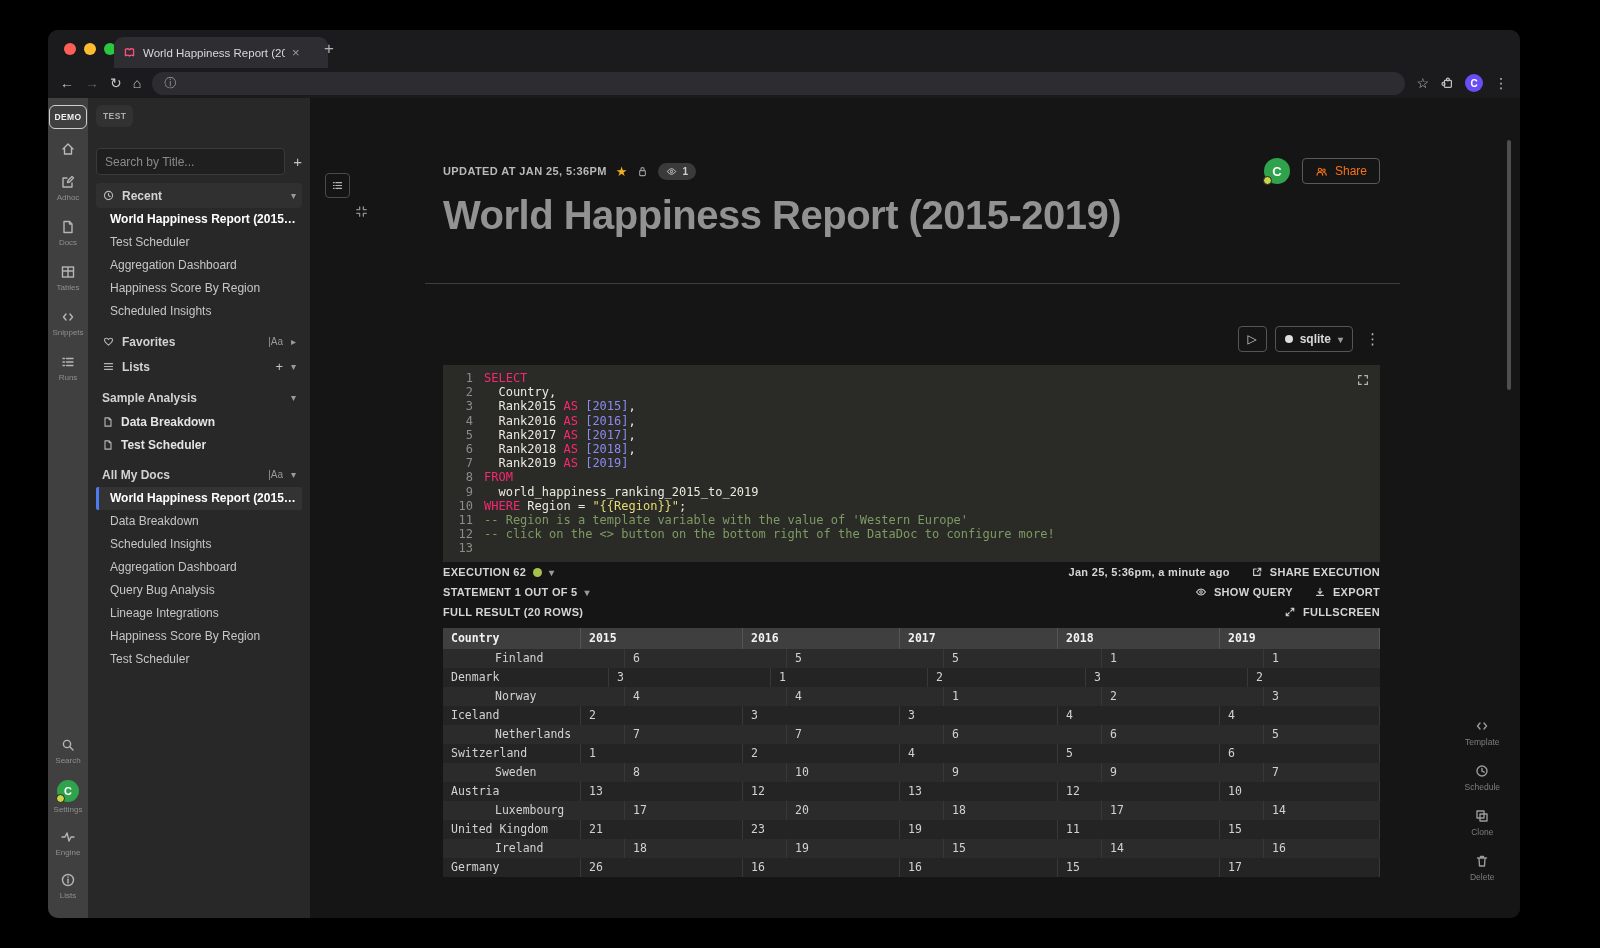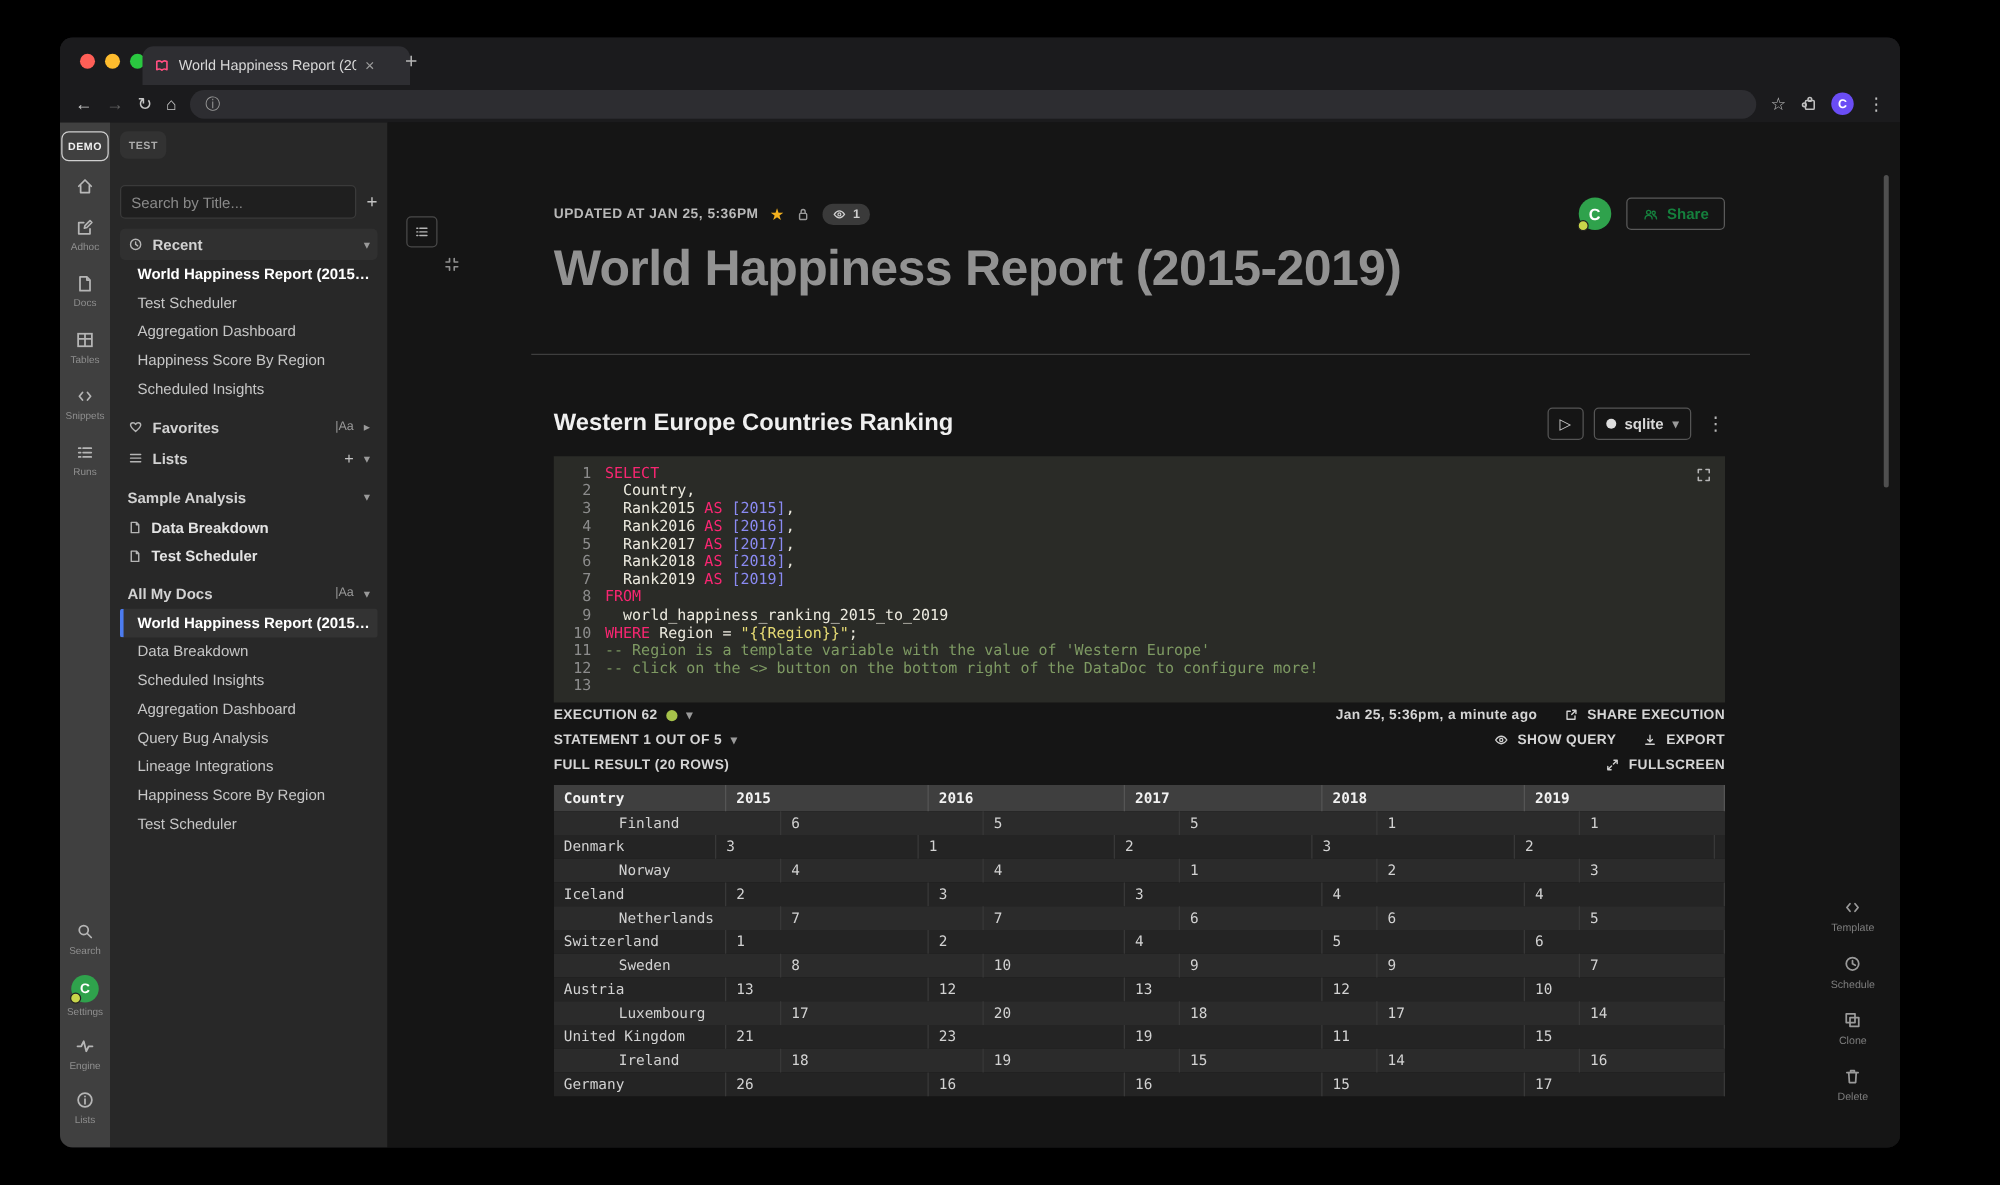--- a/index.html
+++ b/index.html
@@ -80,21 +80,21 @@
   .content{position:absolute;left:133px;top:0;width:937px;}
   .doc-meta-row{position:absolute;top:60px;left:0;right:0;display:flex;align-items:center;gap:9px;}
   .updated{font-size:11px;font-weight:bold;color:#b9b9b9;letter-spacing:.4px;}
   .doc-star{color:var(--star);font-size:13px;}
   .lock{color:#9a9a9a;}
   .views-pill{background:#3a3a3a;border-radius:9px;height:17px;display:flex;align-items:center;gap:5px;
     padding:0 8px;color:#cfcfcf;font-size:10px;font-weight:bold;}
   .meta-right{margin-left:auto;display:flex;align-items:center;gap:12px;}
   .avatar-green.big{width:26px;height:26px;font-size:13px;}
   .share-btn{height:24px;border:1px solid #5a5a5a;border-radius:4px;display:flex;align-items:center;
-    gap:7px;padding:0 12px;color:#15803d;font-size:12px;font-weight:bold;}
+    gap:7px;padding:0 12px;color:#f97316;font-size:12px;}
   .doc-title{position:absolute;top:95px;left:0;font-size:40px;font-weight:800;color:#929292;letter-spacing:-.5px;}
   .divider{position:absolute;top:185px;left:-18px;width:975px;height:1px;background:#3e3e3e;}
   .cell-header{position:absolute;top:228px;left:0;right:0;display:flex;align-items:center;}
   .cell-title{font-size:19px;font-weight:bold;color:#f0f0f0;}
   .cell-controls{margin-left:auto;display:flex;align-items:center;gap:8px;}
   .run-btn{width:27px;height:24px;border:1px solid #555;border-radius:4px;color:#cfcfcf;
     display:flex;align-items:center;justify-content:center;font-size:12px;}
   .engine-pill{height:24px;border:1px solid #555;border-radius:4px;display:flex;align-items:center;
     gap:7px;padding:0 9px;color:#d8d8d8;font-size:12px;font-weight:bold;}
   .engine-dot{width:8px;height:8px;border-radius:50%;background:#dedede;}
@@ -395,21 +395,20 @@
                 </svg>
               <span>Share</span>
             </span>
           </span>
         </div>
 
         <div class="doc-title">World Happiness Report (2015-2019)</div>
         <div class="divider"></div>
 
         <div class="cell-header">
-          <span class="cell-title">Western Europe Countries Ranking</span>
           <span class="cell-controls">
             <span class="run-btn">▷</span>
             <span class="engine-pill">
               <span class="engine-dot"></span>
               <span>sqlite</span>
               <span class="chev">▾</span>
             </span>
             <span class="cell-kebab">⋮</span>
           </span>
         </div>
@@ -526,21 +525,21 @@
           <div>
               <div class="tr odd">
                 <div class="td" style="width: 138px;">Finland</div>
                 <div class="td" style="width: 162px;">6</div>
                 <div class="td" style="width: 157px;">5</div>
                 <div class="td" style="width: 158px;">5</div>
                 <div class="td" style="width: 162px;">1</div>
                 <div class="td" style="width: 160px;">1</div>
               </div>
               <div class="tr">
-                <div class="td" style="width: 130px;">Denmark</div>
+                <div class="td" style="width: 166px;">Denmark</div>
                 <div class="td" style="width: 162px;">3</div>
                 <div class="td" style="width: 157px;">1</div>
                 <div class="td" style="width: 158px;">2</div>
                 <div class="td" style="width: 162px;">3</div>
                 <div class="td" style="width: 160px;">2</div>
               </div>
               <div class="tr odd">
                 <div class="td" style="width: 138px;">Norway</div>
                 <div class="td" style="width: 162px;">4</div>
                 <div class="td" style="width: 157px;">4</div>

